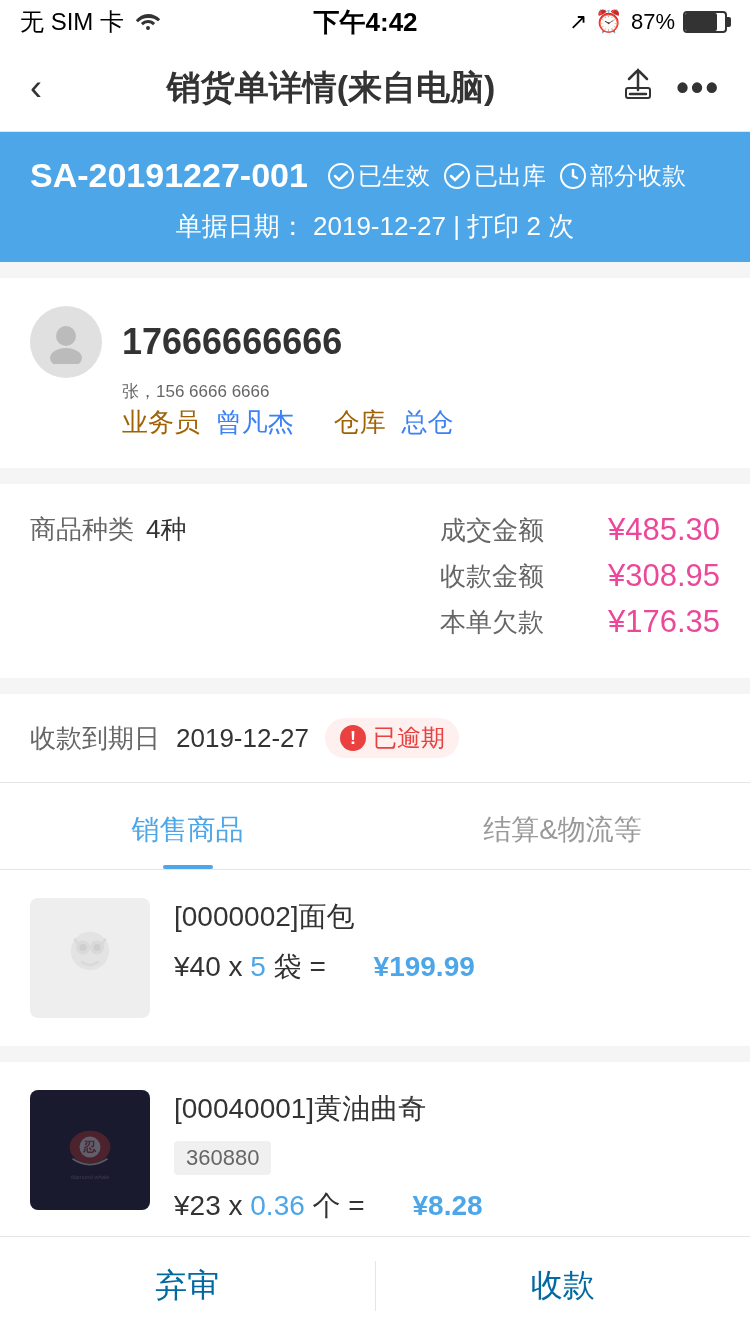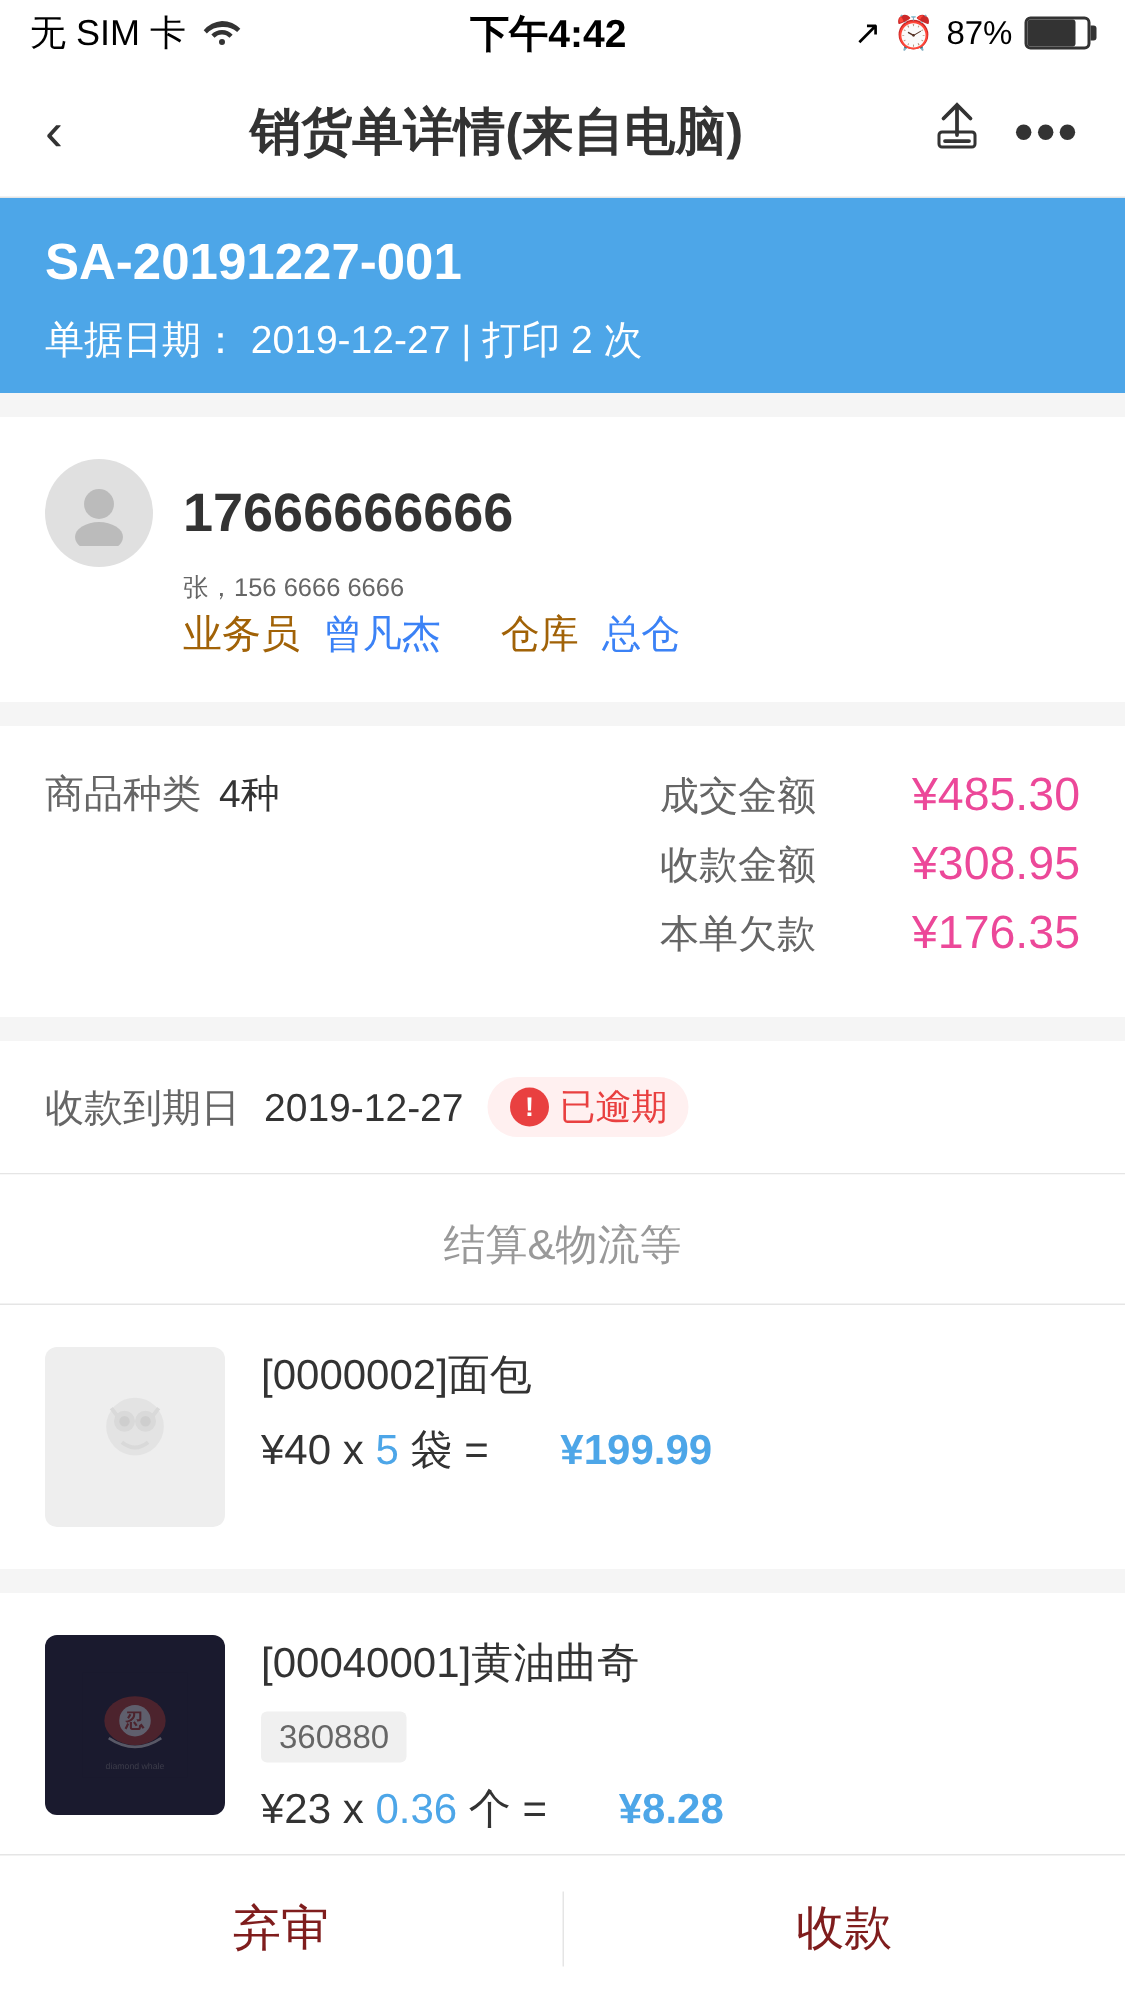--- a/index.html
+++ b/index.html
@@ -59,20 +59,21 @@
       font-size: 34px;
       font-weight: 600;
       color: #333;
     }
     .nav-actions { display: flex; align-items: center; gap: 20px; }
 
     
     .header-banner {
       background: #4da6e8;
       padding: 24px 30px 18px;
+      text-align: center;
     }
     .banner-row1 {
       display: flex;
       align-items: center;
       gap: 20px;
       margin-bottom: 14px;
     }
     .order-id {
       font-size: 34px;
       font-weight: 700;
@@ -270,21 +271,21 @@
       height: 98px;
       background: #fff;
       border-top: 1px solid #e5e5e5;
       display: flex;
       align-items: center;
     }
     .bottom-btn {
       flex: 1;
       text-align: center;
       font-size: 32px;
-      color: #7f1d1d;
+      color: #0369a1;
       cursor: pointer;
       height: 100%;
       display: flex;
       align-items: center;
       justify-content: center;
     }
     .bottom-divider {
       width: 1px;
       height: 50px;
       background: #e5e5e5;
@@ -326,20 +327,43 @@
         <rect x="6" y="22" width="24" height="10" rx="2" stroke="#333" stroke-width="2"></rect>
       </svg>
     </span>
     <span style="font-size:36px;font-weight:700;color:#333;letter-spacing:2px;">•••</span>
   </div>
 </div>
 
 <div class="header-banner">
   <div class="banner-row1">
     <span class="order-id">SA-20191227-001</span>
+    <div class="status-tags">
+      <span class="status-tag">
+        <svg width="26" height="26" viewBox="0 0 26 26">
+            <circle cx="13" cy="13" r="12" fill="none" stroke="#fff" stroke-width="2"></circle>
+            <path d="M7 13l4 4 8-8" stroke="#fff" stroke-width="2.5" fill="none" stroke-linecap="round"></path>
+          </svg>
+        <span>已生效</span>
+      </span>
+      <span class="status-tag">
+        <svg width="26" height="26" viewBox="0 0 26 26">
+            <circle cx="13" cy="13" r="12" fill="none" stroke="#fff" stroke-width="2"></circle>
+            <path d="M7 13l4 4 8-8" stroke="#fff" stroke-width="2.5" fill="none" stroke-linecap="round"></path>
+          </svg>
+        <span>已出库</span>
+      </span>
+      <span class="status-tag">
+        <svg width="26" height="26" viewBox="0 0 26 26">
+            <circle cx="13" cy="13" r="12" fill="none" stroke="#fff" stroke-width="2"></circle>
+            <path d="M13 7v6l4 2" stroke="#fff" stroke-width="2.5" fill="none" stroke-linecap="round"></path>
+          </svg>
+        <span>部分收款</span>
+      </span>
+    </div>
   </div>
   <div class="banner-row2">
     <span>单据日期：</span>
     <span>2019-12-27</span>
     <span> | </span>
     <span>打印</span>
     <span>2</span>
     <span>次</span>
   </div>
 </div>
@@ -398,20 +422,23 @@
   <span class="overdue-badge">
     <svg width="28" height="28" viewBox="0 0 28 28">
         <circle cx="14" cy="14" r="13" fill="#e94040"></circle>
         <text x="14" y="20" text-anchor="middle" font-size="18" fill="#fff" font-weight="700">!</text>
       </svg>
     <span>已逾期</span>
   </span>
 </div>
 
 <div class="tabs-bar">
+  <div class="tab-item active">
+    <span>销售商品</span>
+  </div>
   <div class="tab-item">
     <span>结算&amp;物流等</span>
   </div>
 </div>
 
 <div class="product-list">
 
   <div class="product-item">
     <div class="product-thumb">
       <svg viewBox="0 0 80 80" fill="none" xmlns="http://www.w3.org/2000/svg">

